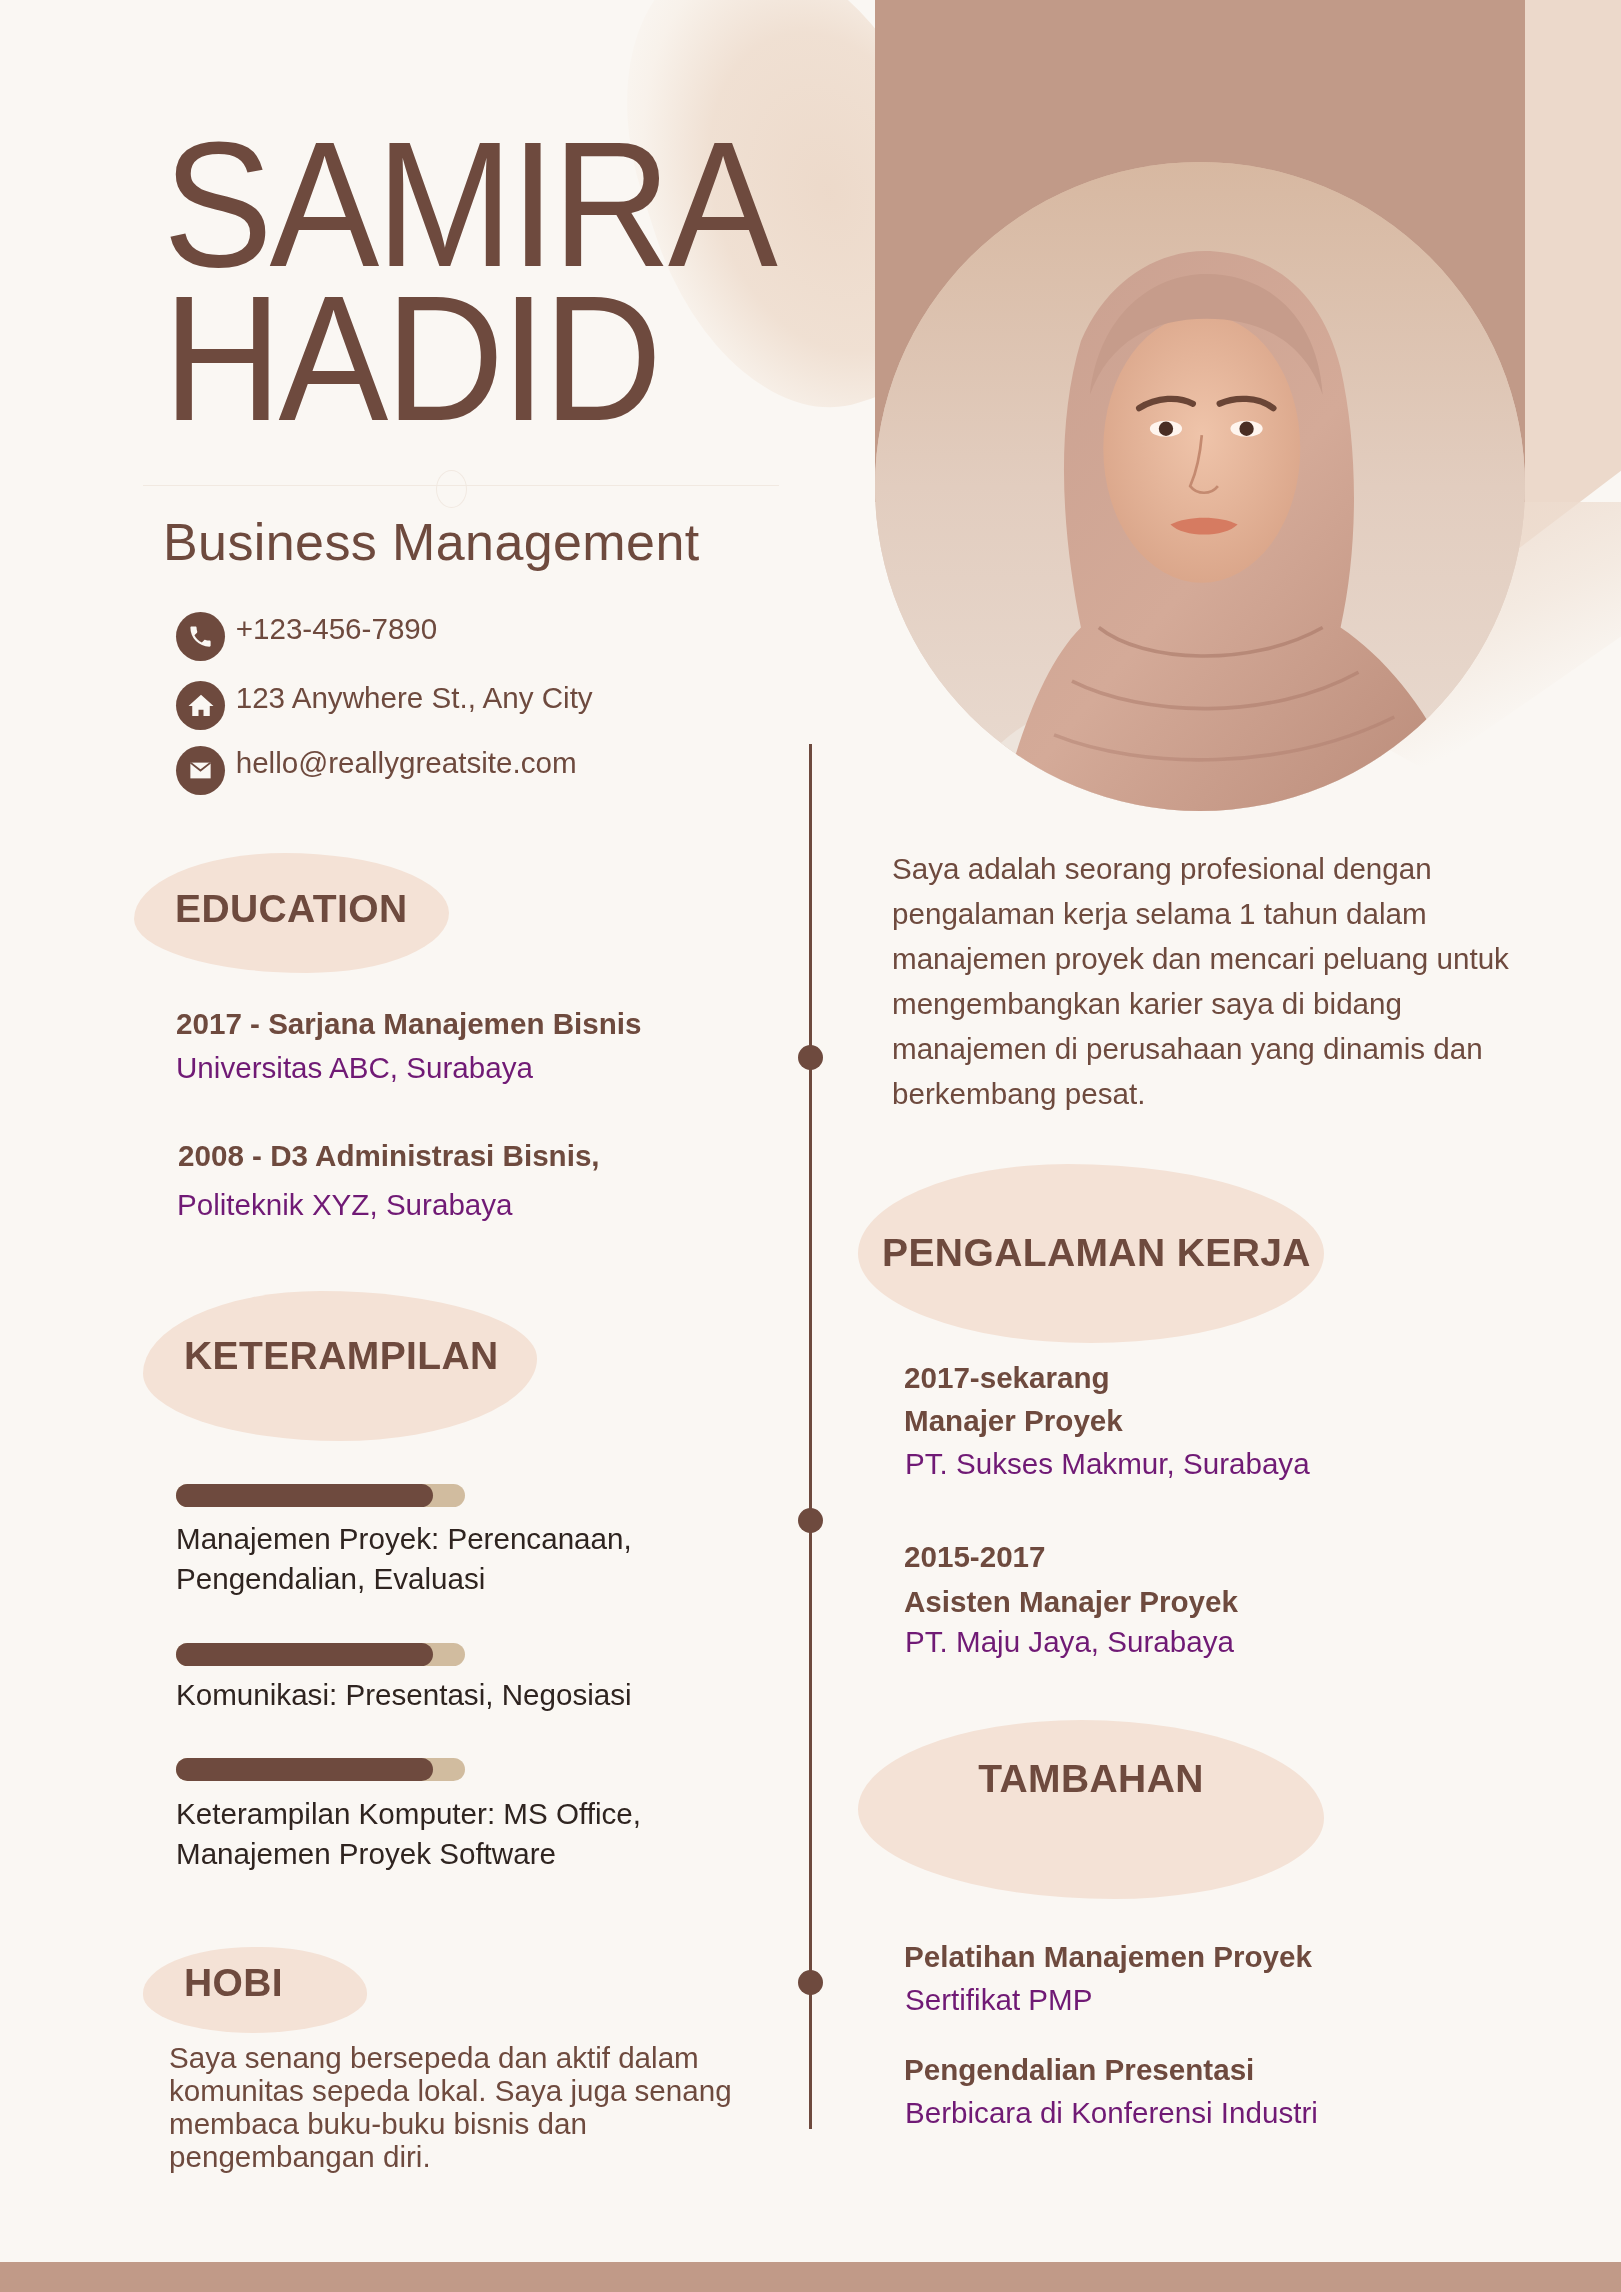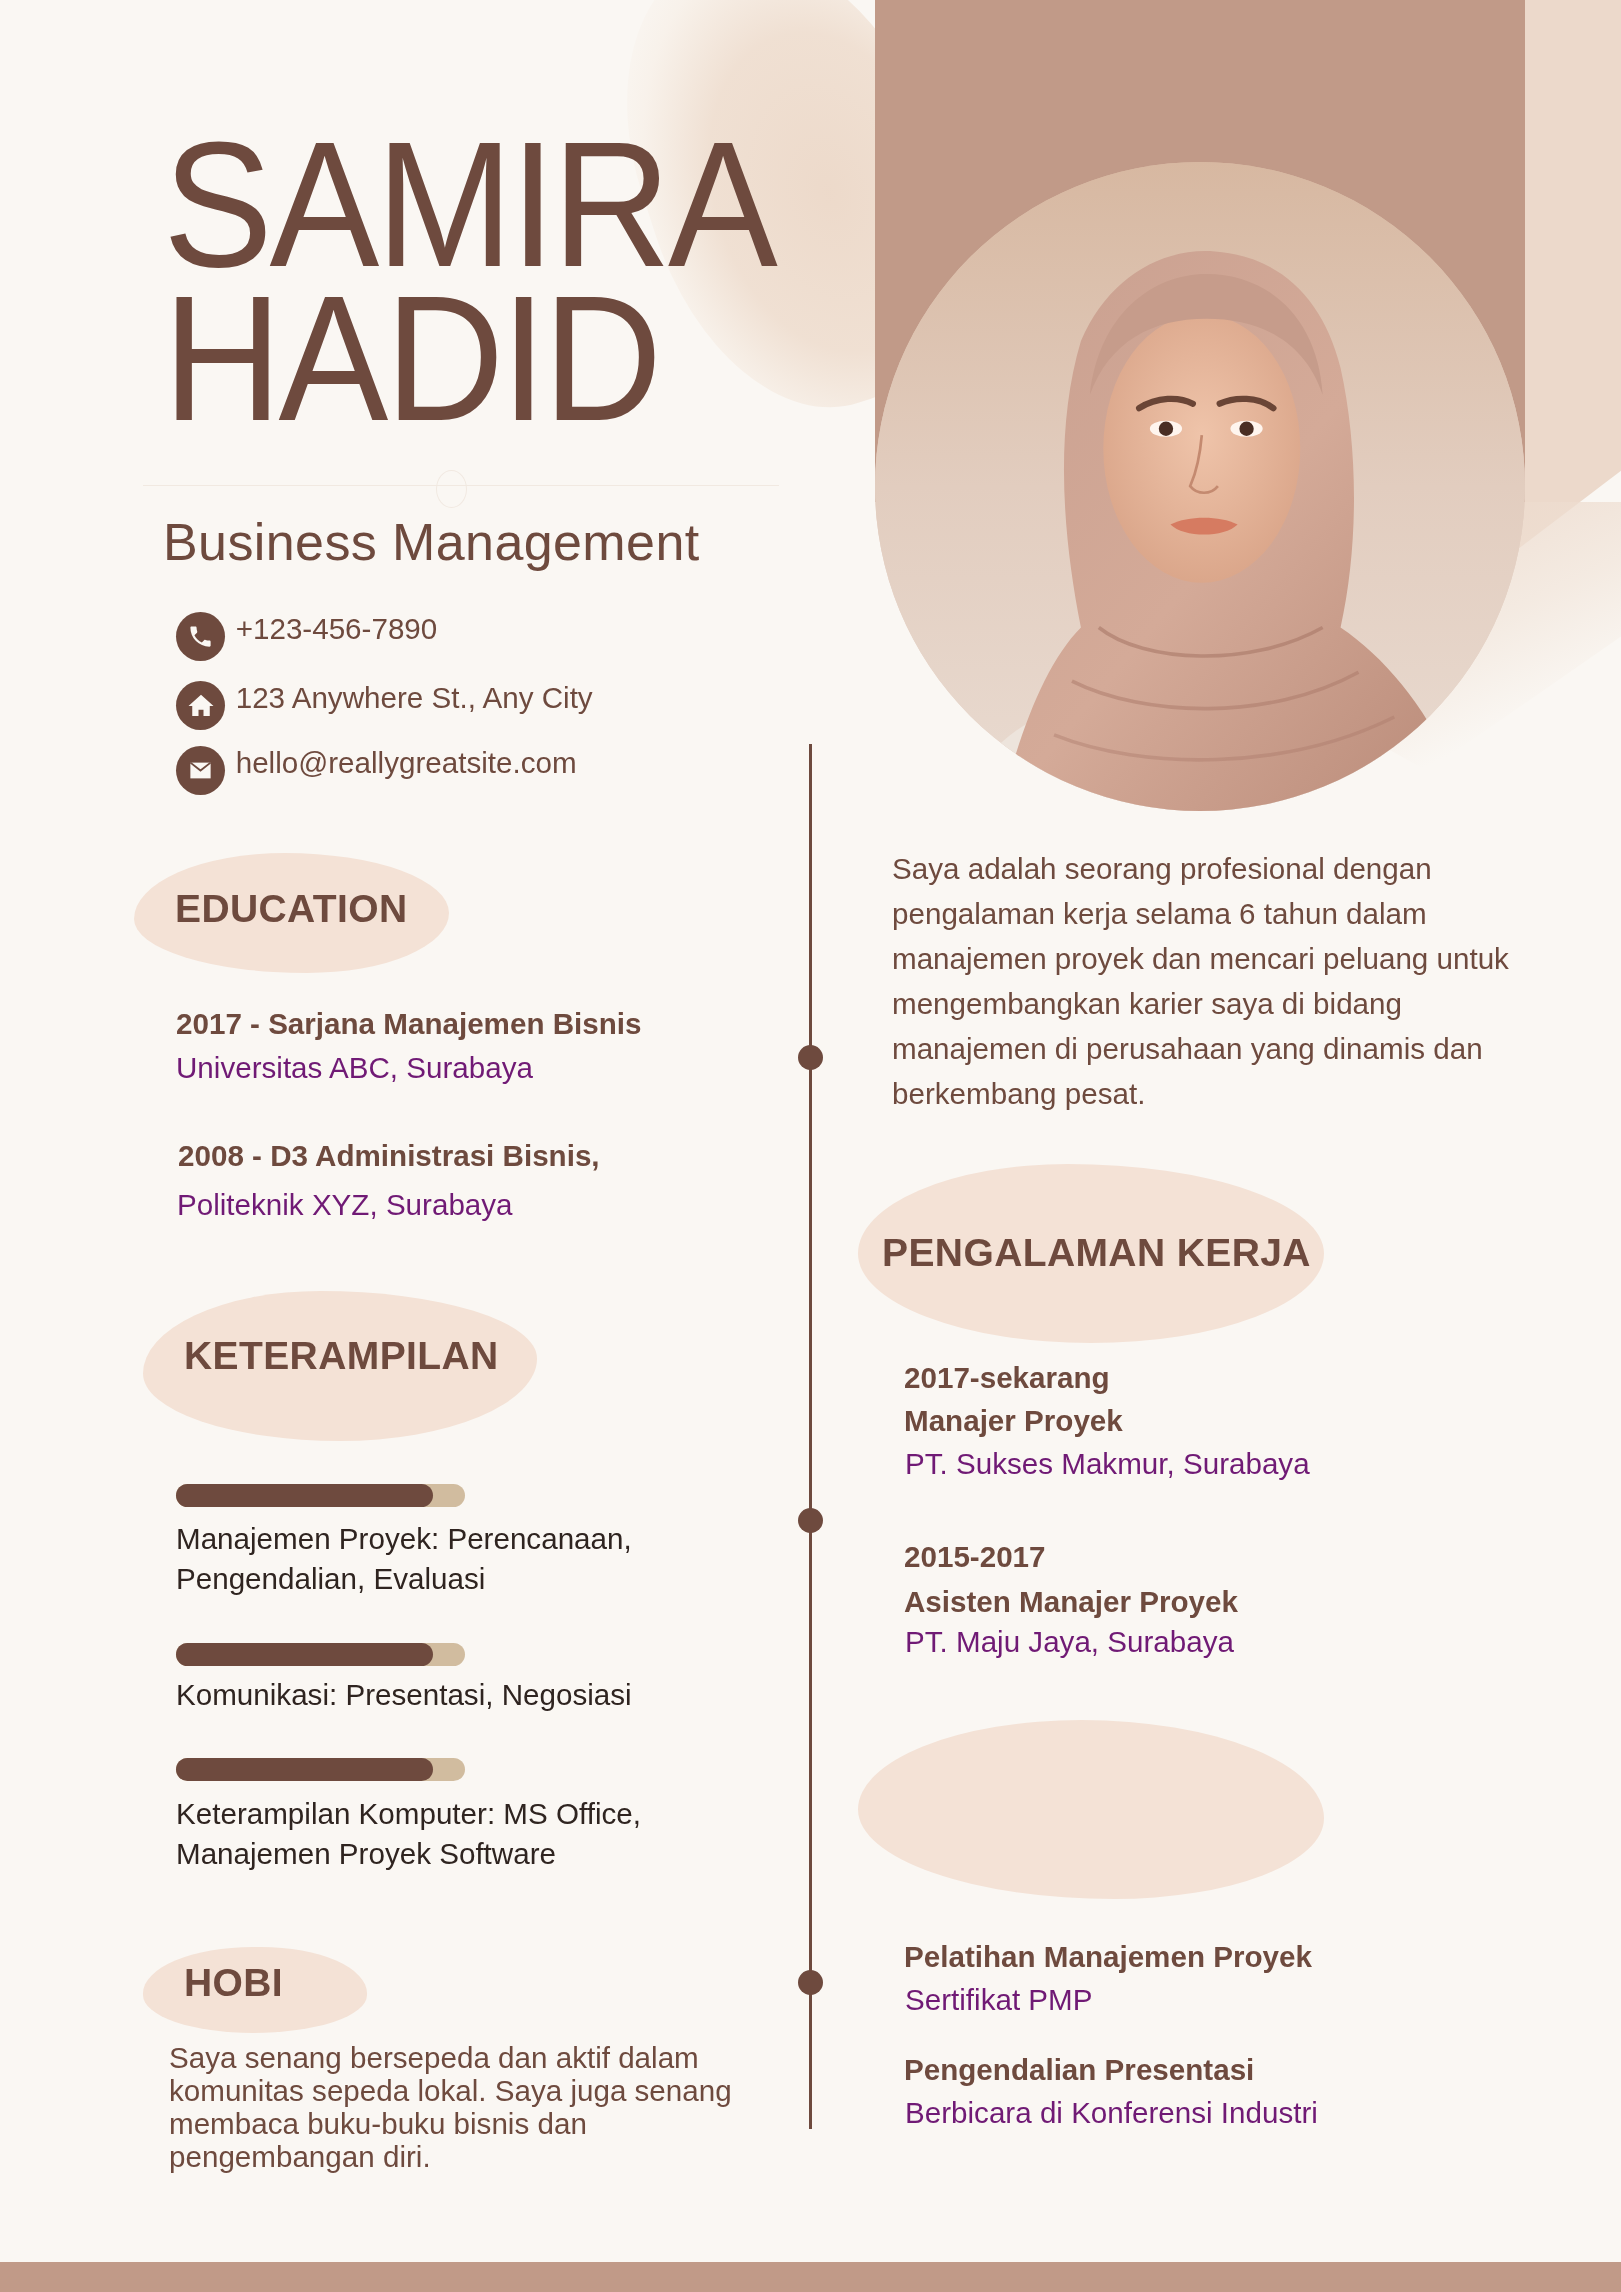--- a/index.html
+++ b/index.html
@@ -224,35 +224,36 @@
 
 <div class="abs blob blob-hobi"></div>
 <div class="abs sec-title t-hobi">HOBI</div>
 <div class="abs hobby-text">Saya senang bersepeda dan aktif dalam komunitas sepeda lokal. Saya juga senang membaca buku-buku bisnis dan pengembangan diri.</div>
 
 <div class="abs tl-line"></div>
 <div class="abs tl-dot" style="top:1045px;"></div>
 <div class="abs tl-dot" style="top:1508px;"></div>
 <div class="abs tl-dot" style="top:1970px;"></div>
 
-<div class="abs summary">Saya adalah seorang profesional dengan pengalaman kerja selama 6 tahun dalam manajemen proyek dan mencari peluang untuk mengembangkan karier saya di bidang manajemen di perusahaan yang dinamis dan berkembang pesat.</div>
+<div class="abs summary">Saya adalah seorang profesional dengan pengalaman kerja selama 1 tahun dalam manajemen proyek dan mencari peluang untuk mengembangkan karier saya di bidang manajemen di perusahaan yang dinamis dan berkembang pesat.</div>
 
 <div class="abs blob blob-work"></div>
 <div class="abs sec-title t-work">PENGALAMAN KERJA</div>
 
 <div class="abs bold" style="left:904px; top:1361px;">2017-sekarang</div>
 <div class="abs bold" style="left:904px; top:1404px;">Manajer Proyek</div>
 <div class="abs reg" style="left:905px; top:1447px;">PT. Sukses Makmur, Surabaya</div>
 
 <div class="abs bold" style="left:904px; top:1540px;">2015-2017</div>
 <div class="abs bold" style="left:904px; top:1585px;">Asisten Manajer Proyek</div>
 <div class="abs reg" style="left:905px; top:1625px;">PT. Maju Jaya, Surabaya</div>
 
 <div class="abs blob blob-extra"></div>
 <div class="abs sec-title t-extra">
+  <div>TAMBAHAN</div>
 </div>
 
 <div class="abs bold" style="left:904px; top:1940px;">Pelatihan Manajemen Proyek</div>
 <div class="abs reg" style="left:905px; top:1983px;text-align:center;">Sertifikat PMP</div>
 <div class="abs bold" style="left:904px; top:2053px;">Pengendalian Presentasi</div>
 <div class="abs reg" style="left:905px; top:2096px;">Berbicara di Konferensi Industri</div>
 
 <div class="abs bottom-bar"></div>
 
 

